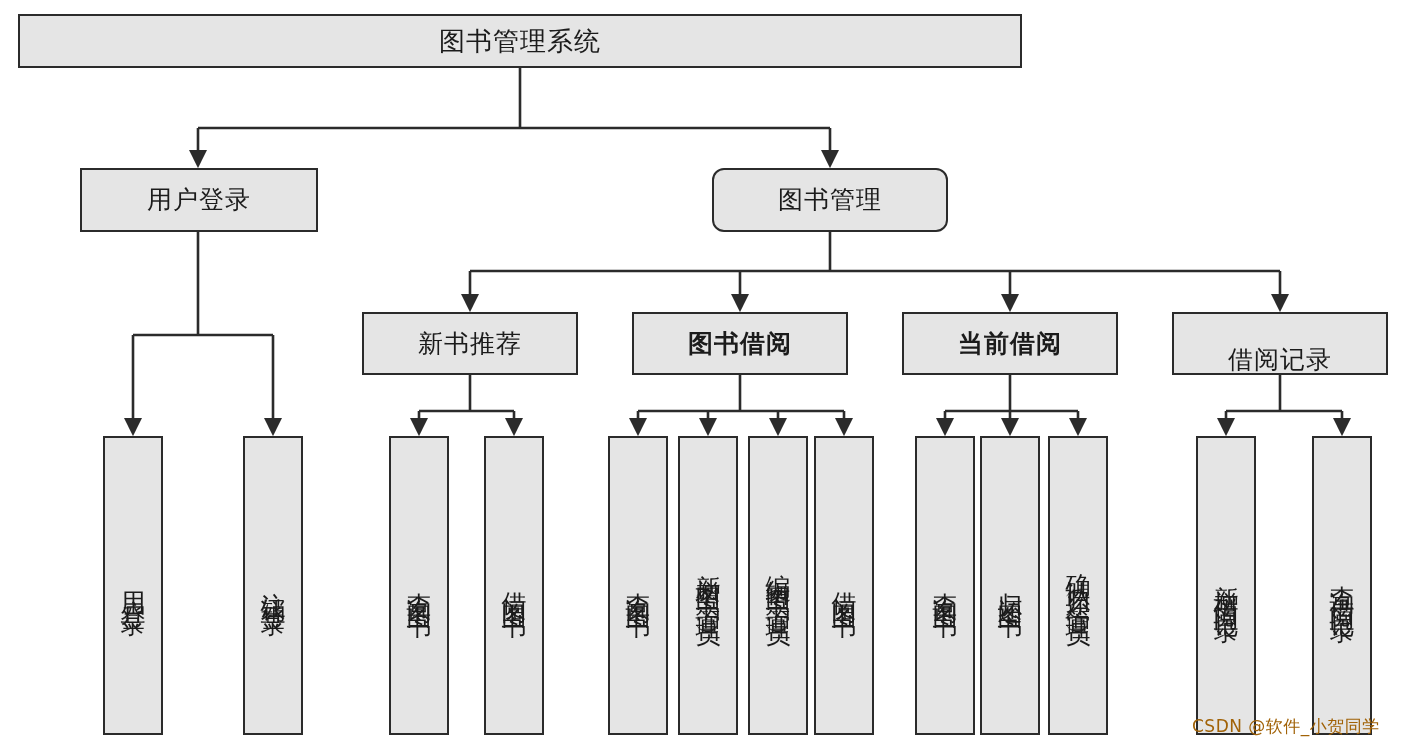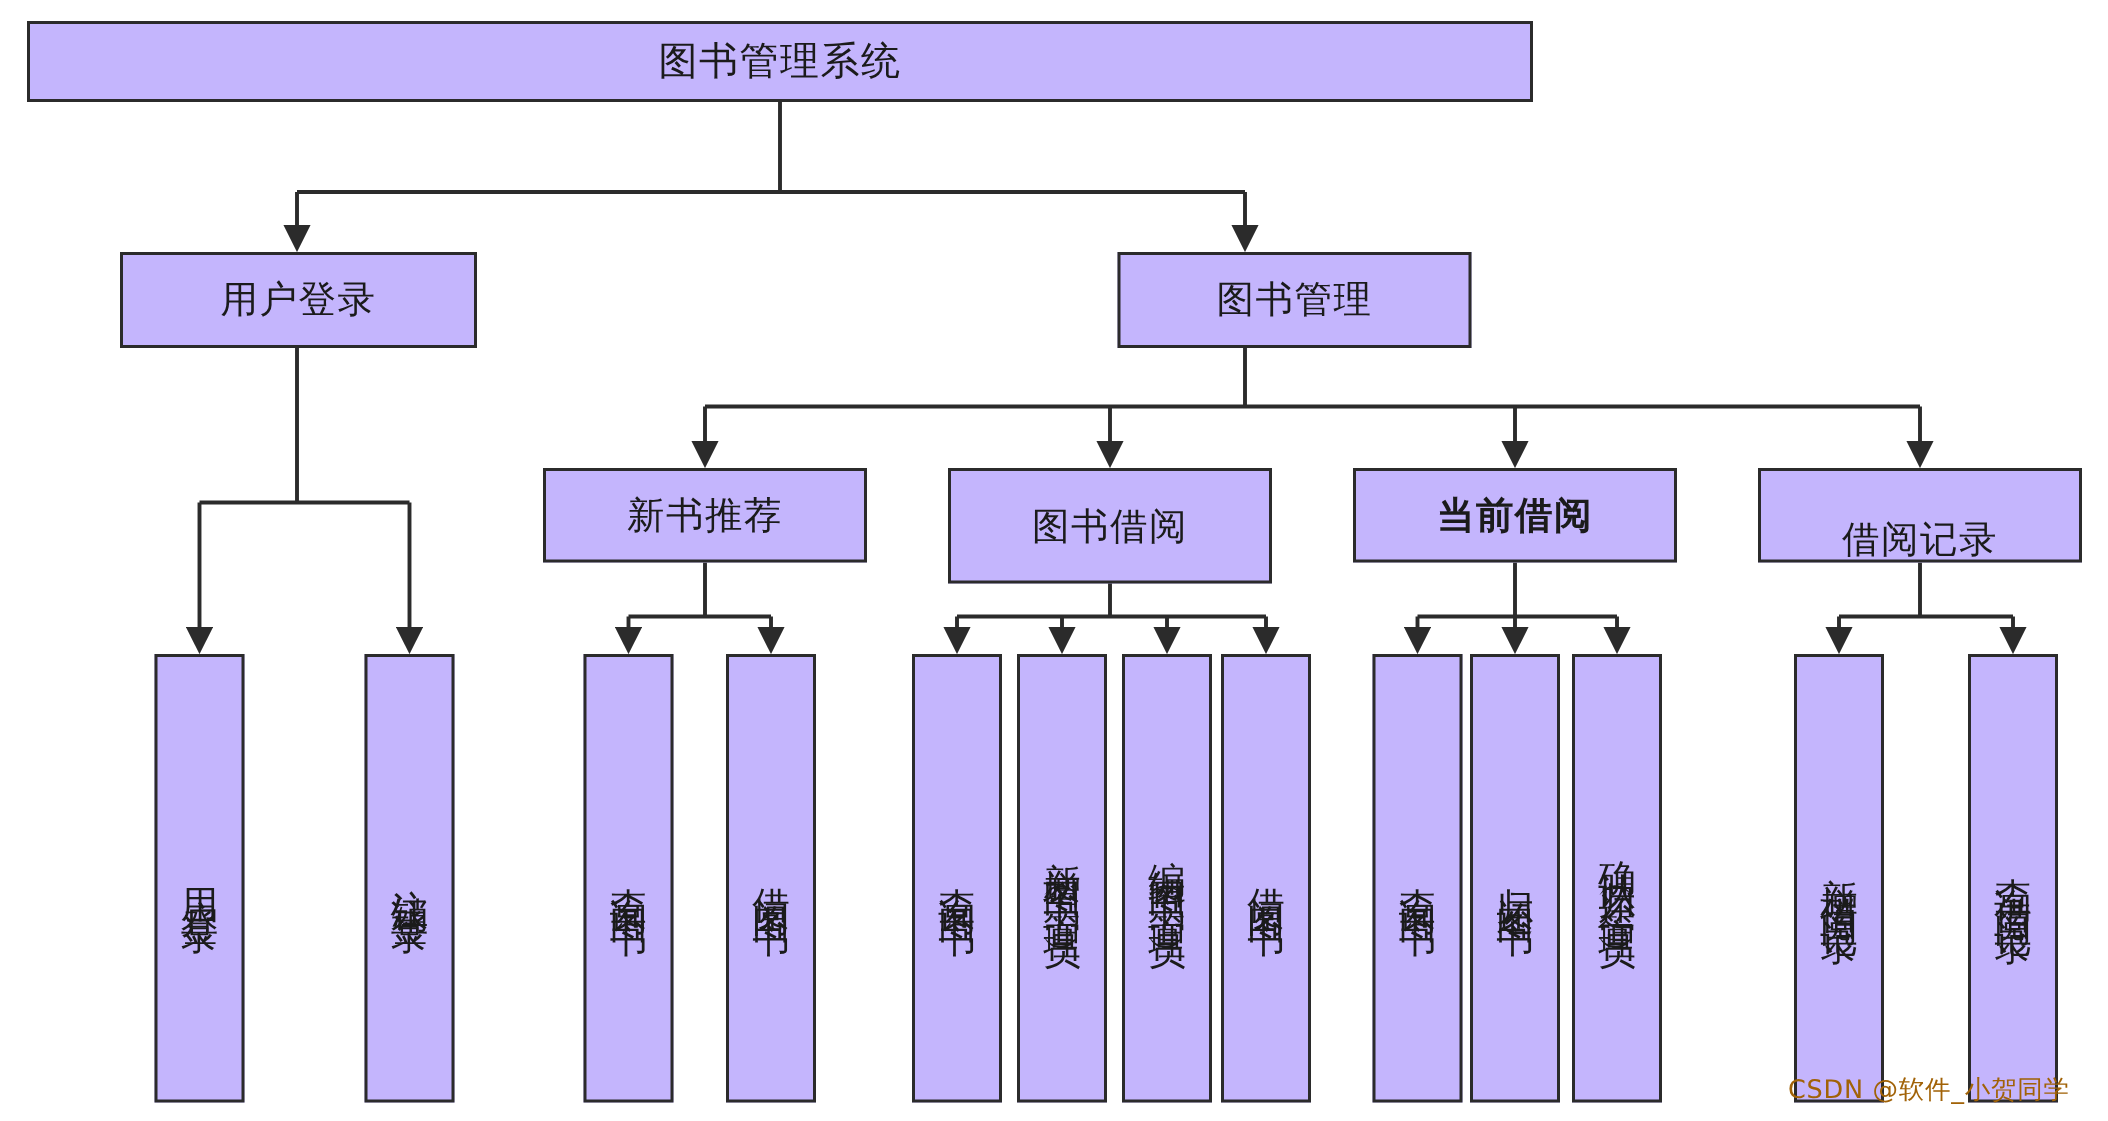--- a/index.html
+++ b/index.html
@@ -23,21 +23,21 @@
     left: 0;
     top: 0;
     width: 1405px;
     height: 747px;
     pointer-events: none;
   }
   .node {
     position: absolute;
     box-sizing: border-box;
     border: 2.5px solid #2b2b2b;
-    background: #c4b5fd;
+    background: #e5e5e5;
     display: flex;
     align-items: center;
     justify-content: center;
     color: #1b1b1b;
   }
   .node.horiz {
     font-size: 25px;
     letter-spacing: 1px;
     line-height: 1.1;
   }
@@ -126,28 +126,28 @@
     </g>
   </svg>
 
   <div class="node horiz root" style="left:18px; top:14px; width:1004px; height:54px;">
     <span>图书管理系统</span>
   </div>
 
   <div class="node horiz" style="left:80px; top:168px; width:238px; height:64px;">
     <span>用户登录</span>
   </div>
-  <div class="node horiz" style="left:745px; top:168px; width:236px; height:64px;">
+  <div class="node horiz" style="left:712px; top:168px; width:236px; height:64px;border-radius:12px;">
     <span>图书管理</span>
   </div>
 
   <div class="node horiz" style="left:362px; top:312px; width:216px; height:63px;">
     <span>新书推荐</span>
   </div>
-  <div class="node horiz" style="left:632px; top:312px; width:216px; height:77px;">
+  <div class="node horiz" style="left:632px; top:312px; width:216px; height:63px;font-weight:bold;">
     <span>图书借阅</span>
   </div>
   <div class="node horiz" style="left:902px; top:312px; width:216px; height:63px;font-weight:bold;">
     <span>当前借阅</span>
   </div>
   <div class="node horiz" style="left:1172px; top:312px; width:216px; height:63px;align-items:flex-end;">
     <span>借阅记录</span>
   </div>
 
   <div class="node vert" style="left:103px; top:436px; width:60px; height:299px;">

